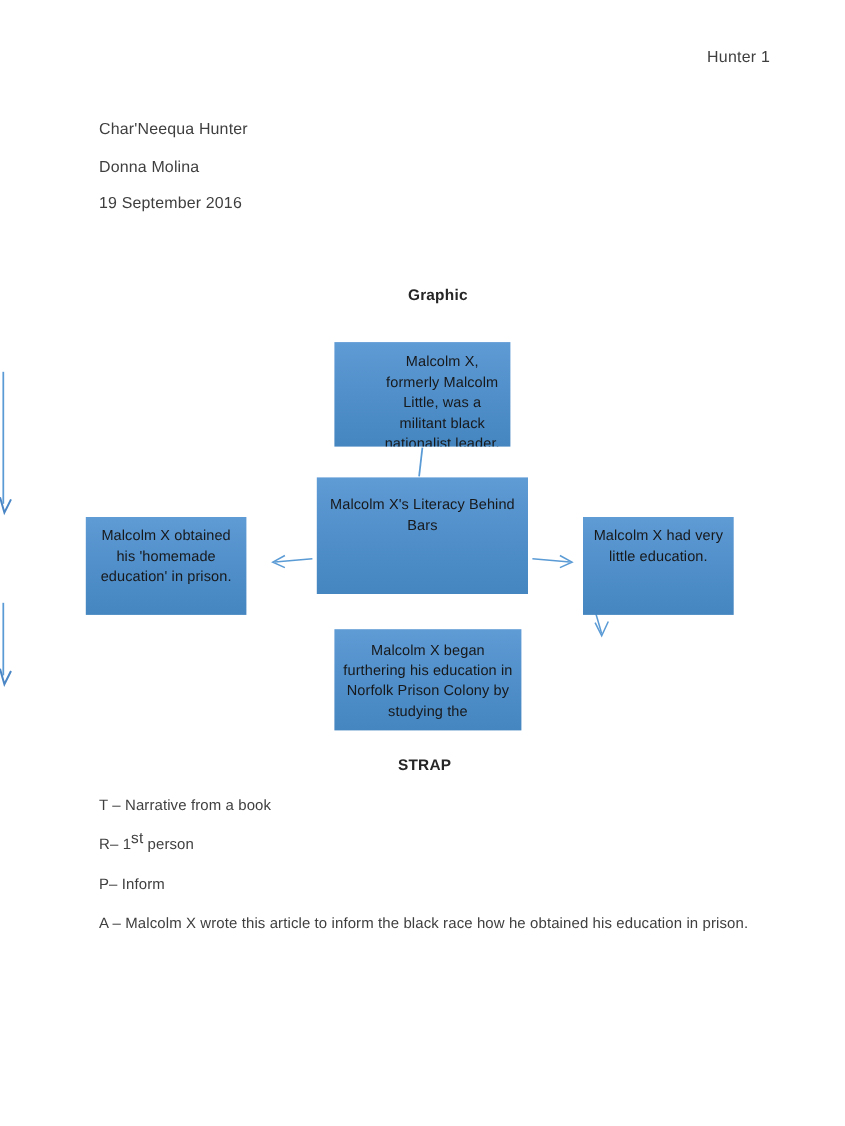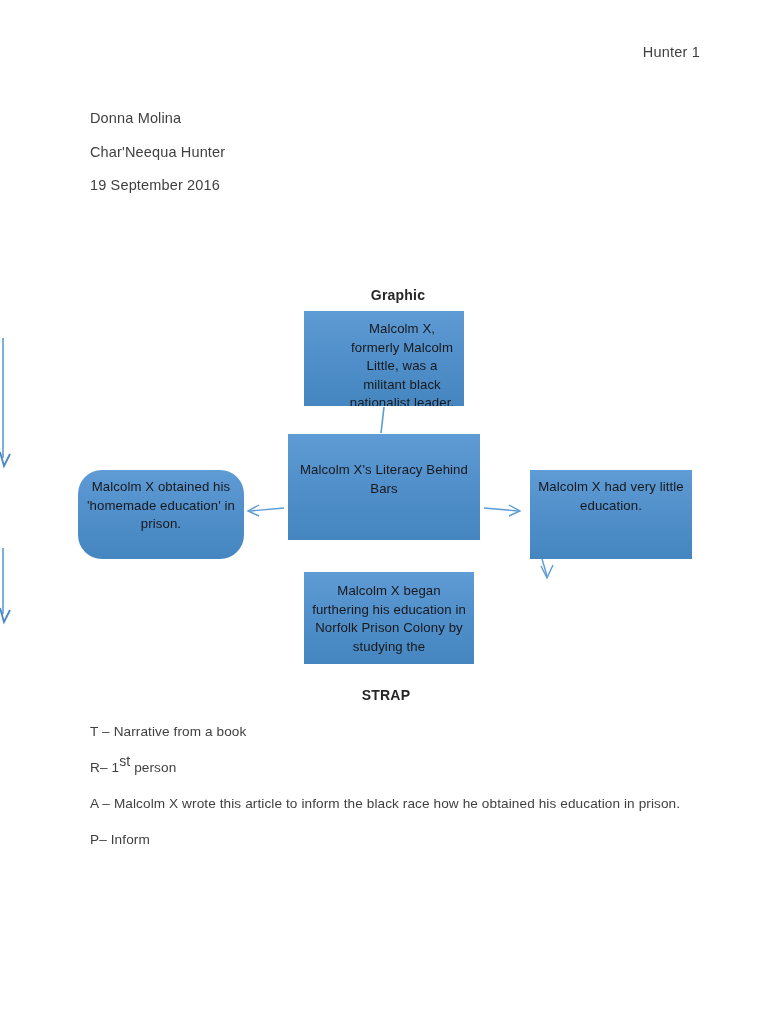--- a/index.html
+++ b/index.html
@@ -52,21 +52,21 @@
   
   .section-title {
     position: absolute;
     font-size: 14px;
     font-weight: bold;
     color: #262626;
     letter-spacing: 0.2px;
   }
   .section-title.graphic {
     left: 0;
-    top: 287px;
+    top: 260px;
     width: 768px;
     text-align: center;
     padding-left: 28px;
     box-sizing: border-box;
   }
   .section-title.strap {
     left: 0;
     top: 687px;
     width: 768px;
     text-align: center;
@@ -110,36 +110,35 @@
     width: 160px;
     height: 95px;
     padding-left: 44px;
   }
   
   .node-center {
     left: 288px;
     top: 134px;
     width: 192px;
     height: 106px;
-    padding-top: 27px;
+    padding-top: 16px;
   }
   
   .node-left {
     left: 78px;
     top: 170px;
-    width: 166px;
+    width: 146px;
     height: 89px;
     padding-top: 8px;
-    border-radius: 24px;
   }
   
   .node-right {
     left: 530px;
     top: 170px;
-    width: 162px;
+    width: 137px;
     height: 89px;
     padding-top: 8px;
   }
   
   .node-bottom {
     left: 304px;
     top: 272px;
     width: 170px;
     height: 92px;
     padding-top: 10px;
@@ -186,22 +185,22 @@
   }
 </style>
 </head>
 <body>
 
 <div class="page">
 
   <div class="running-head">Hunter 1</div>
 
   <div class="heading-block">
+    <div class="heading-line">Char'Neequa Hunter</div>
     <div class="heading-line">Donna Molina</div>
-    <div class="heading-line">Char'Neequa Hunter</div>
     <div class="heading-line">19 September 2016</div>
   </div>
 
   <div class="section-title graphic">Graphic</div>
 
   <div class="diagram">
 
     <svg class="connectors" viewBox="0 0 768 380" width="768" height="380">
 
       <line x1="384" y1="107" x2="381" y2="133" stroke="#5b9bd5" stroke-width="1.6"></line>
@@ -256,25 +255,25 @@
       <span>Narrative from a book</span>
     </div>
 
     <div class="strap-item">
       <span>R</span><span>–</span>
       <span>1</span><sup>st</sup>
       <span>person</span>
     </div>
 
     <div class="strap-item">
+      <span>P</span><span>–</span>
+      <span>Inform</span>
+    </div>
+
+    <div class="strap-item">
       <span>A</span>
       <span>–</span>
       <span>Malcolm X wrote this article to inform the black race how he obtained his education in prison.</span>
     </div>
 
-    <div class="strap-item">
-      <span>P</span><span>–</span>
-      <span>Inform</span>
-    </div>
-
   </div>
 
 </div>
 
 </body></html>

